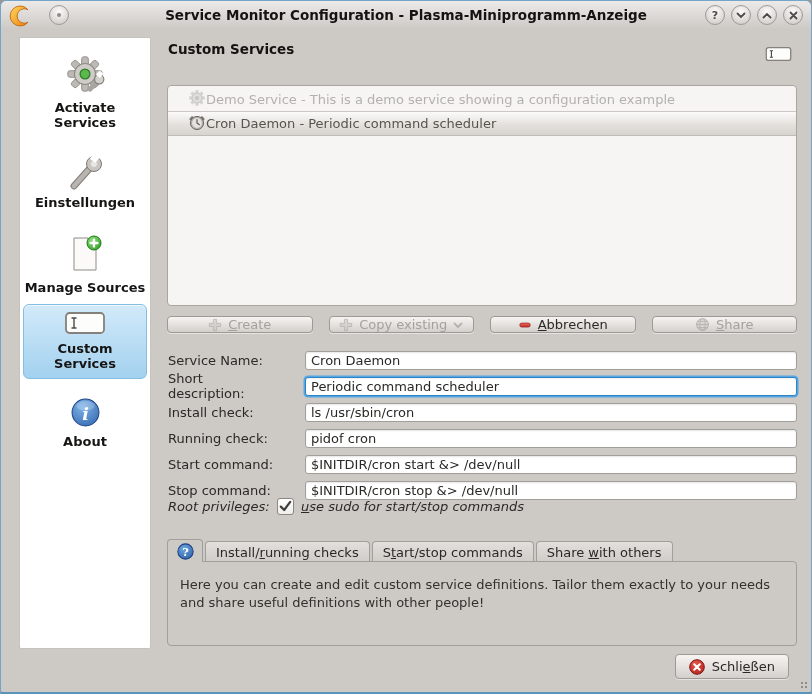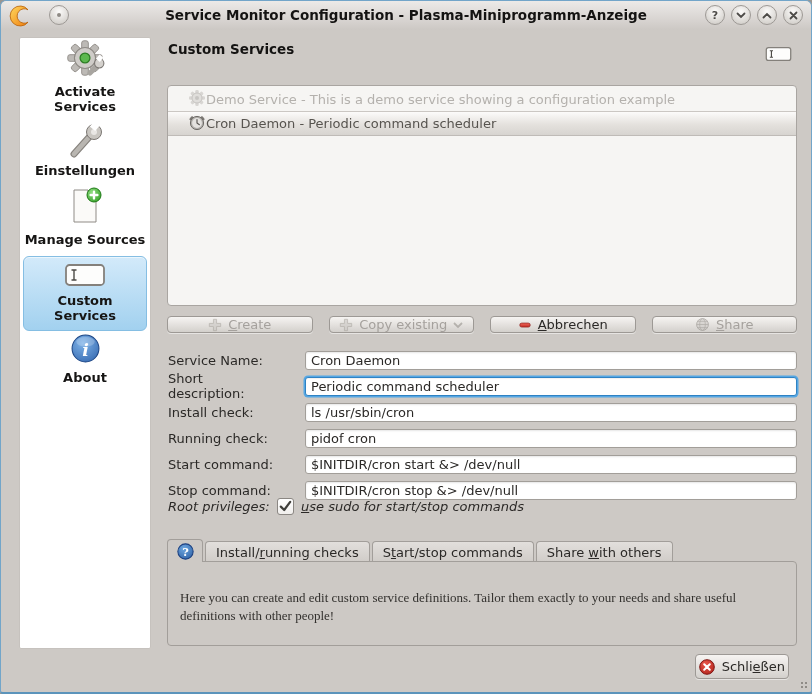--- a/index.html
+++ b/index.html
@@ -21,21 +21,21 @@
   .wbtn svg{display:block;}
   .menu-dot{width:4px;height:4px;border-radius:50%;background:#8f8b86;}
   .wtitle{position:absolute;left:120px;right:120px;top:0;height:29px;line-height:29px;
     text-align:center;font-weight:bold;font-size:13.5px;color:#141312;
     white-space:nowrap;overflow:hidden;}
   
   .sidebar{position:absolute;left:18px;top:36px;width:132px;height:612px;
     background:#ffffff;border:1px solid #c6c2be;border-radius:2px;box-sizing:border-box;
     box-shadow:inset 0 0 0 1px rgba(255,255,255,.6);}
   .sb-item{display:flex;flex-direction:column;align-items:center;justify-content:center;
-    padding:0 3px 7px;font-weight:bold;font-size:13px;line-height:1.2;text-align:center;color:#161514;cursor:default;}
+    padding:16px 3px 7px;font-weight:bold;font-size:13px;line-height:1.2;text-align:center;color:#161514;cursor:default;}
   .sb-item .ico{margin-bottom:2px;}
   .sb-item.selected{margin:2px 3px;padding:6px 2px;border-radius:6px;
     background:linear-gradient(#d3eafa,#a2d1ef);border:1px solid #85bee3;
     box-shadow:inset 0 1px 0 rgba(255,255,255,.55);}
   
   .heading{position:absolute;left:167px;top:40px;font-weight:bold;font-size:13.5px;color:#141312;}
   .heading-icon{position:absolute;right:19px;top:44px;}
   .listbox{position:absolute;left:166px;right:14px;top:84px;height:221px;box-sizing:border-box;
     background:#f6f5f3;border:1px solid #a9a5a1;border-radius:4px;overflow:hidden;padding-top:2px;}
   .lrow{height:23px;display:flex;align-items:center;padding:0 20px;font-size:13px;}
@@ -63,25 +63,25 @@
   .cbox{width:17px;height:17px;box-sizing:border-box;border:1px solid #8b8783;border-radius:3px;
     background:linear-gradient(#ffffff,#f0eeec);display:flex;align-items:center;justify-content:center;margin-right:7px;}
   
   .tabs{position:absolute;left:166px;top:538px;height:23px;display:flex;align-items:flex-end;gap:2px;}
   .tab{box-sizing:border-box;height:21px;padding:0 10px;display:flex;align-items:center;justify-content:center;
     background:linear-gradient(#e2dfdc,#d0ccc8);border:1px solid #a29e9a;border-bottom:none;
     border-radius:4px 4px 0 0;font-size:13px;color:#2b2927;cursor:default;}
   .tab.active{height:23px;background:#cdc9c5;position:relative;z-index:2;width:36px;padding:0;}
   .tabframe{position:absolute;left:166px;right:14px;top:560px;height:85px;box-sizing:border-box;
     border:1px solid #a29e9a;border-radius:0 4px 4px 4px;background:#cdc9c5;}
-  .tabframe p{margin:27px 12px;width:600px;font-size:13px;color:#33312e;line-height:1.35;font-family:Liberation Serif, serif;}
+  .tabframe p{margin:14px 12px;width:600px;font-size:13px;color:#33312e;line-height:1.35;}
   
   .closebtn{position:absolute;right:22px;top:653px;height:25px;display:flex;align-items:center;gap:7px;
     background:linear-gradient(#f6f4f2,#e3e0dd 55%,#d3d0cc);border:1px solid #9d9995;border-radius:4px;
-    padding:0 3px;font-size:13px;color:#2b2927;font-family:inherit;cursor:default;
+    padding:0 13px;font-size:13px;color:#2b2927;font-family:inherit;cursor:default;
     box-shadow:0 1px 0 rgba(255,255,255,.5);}
   .grip{position:absolute;right:3px;bottom:3px;width:8px;height:8px;
     background:radial-gradient(circle,#8f8b86 1px,transparent 1.2px) 0 0/4px 4px;}
 </style>
 </head>
 <body>
 
 <div class="window">
 
   <div class="titlebar">

